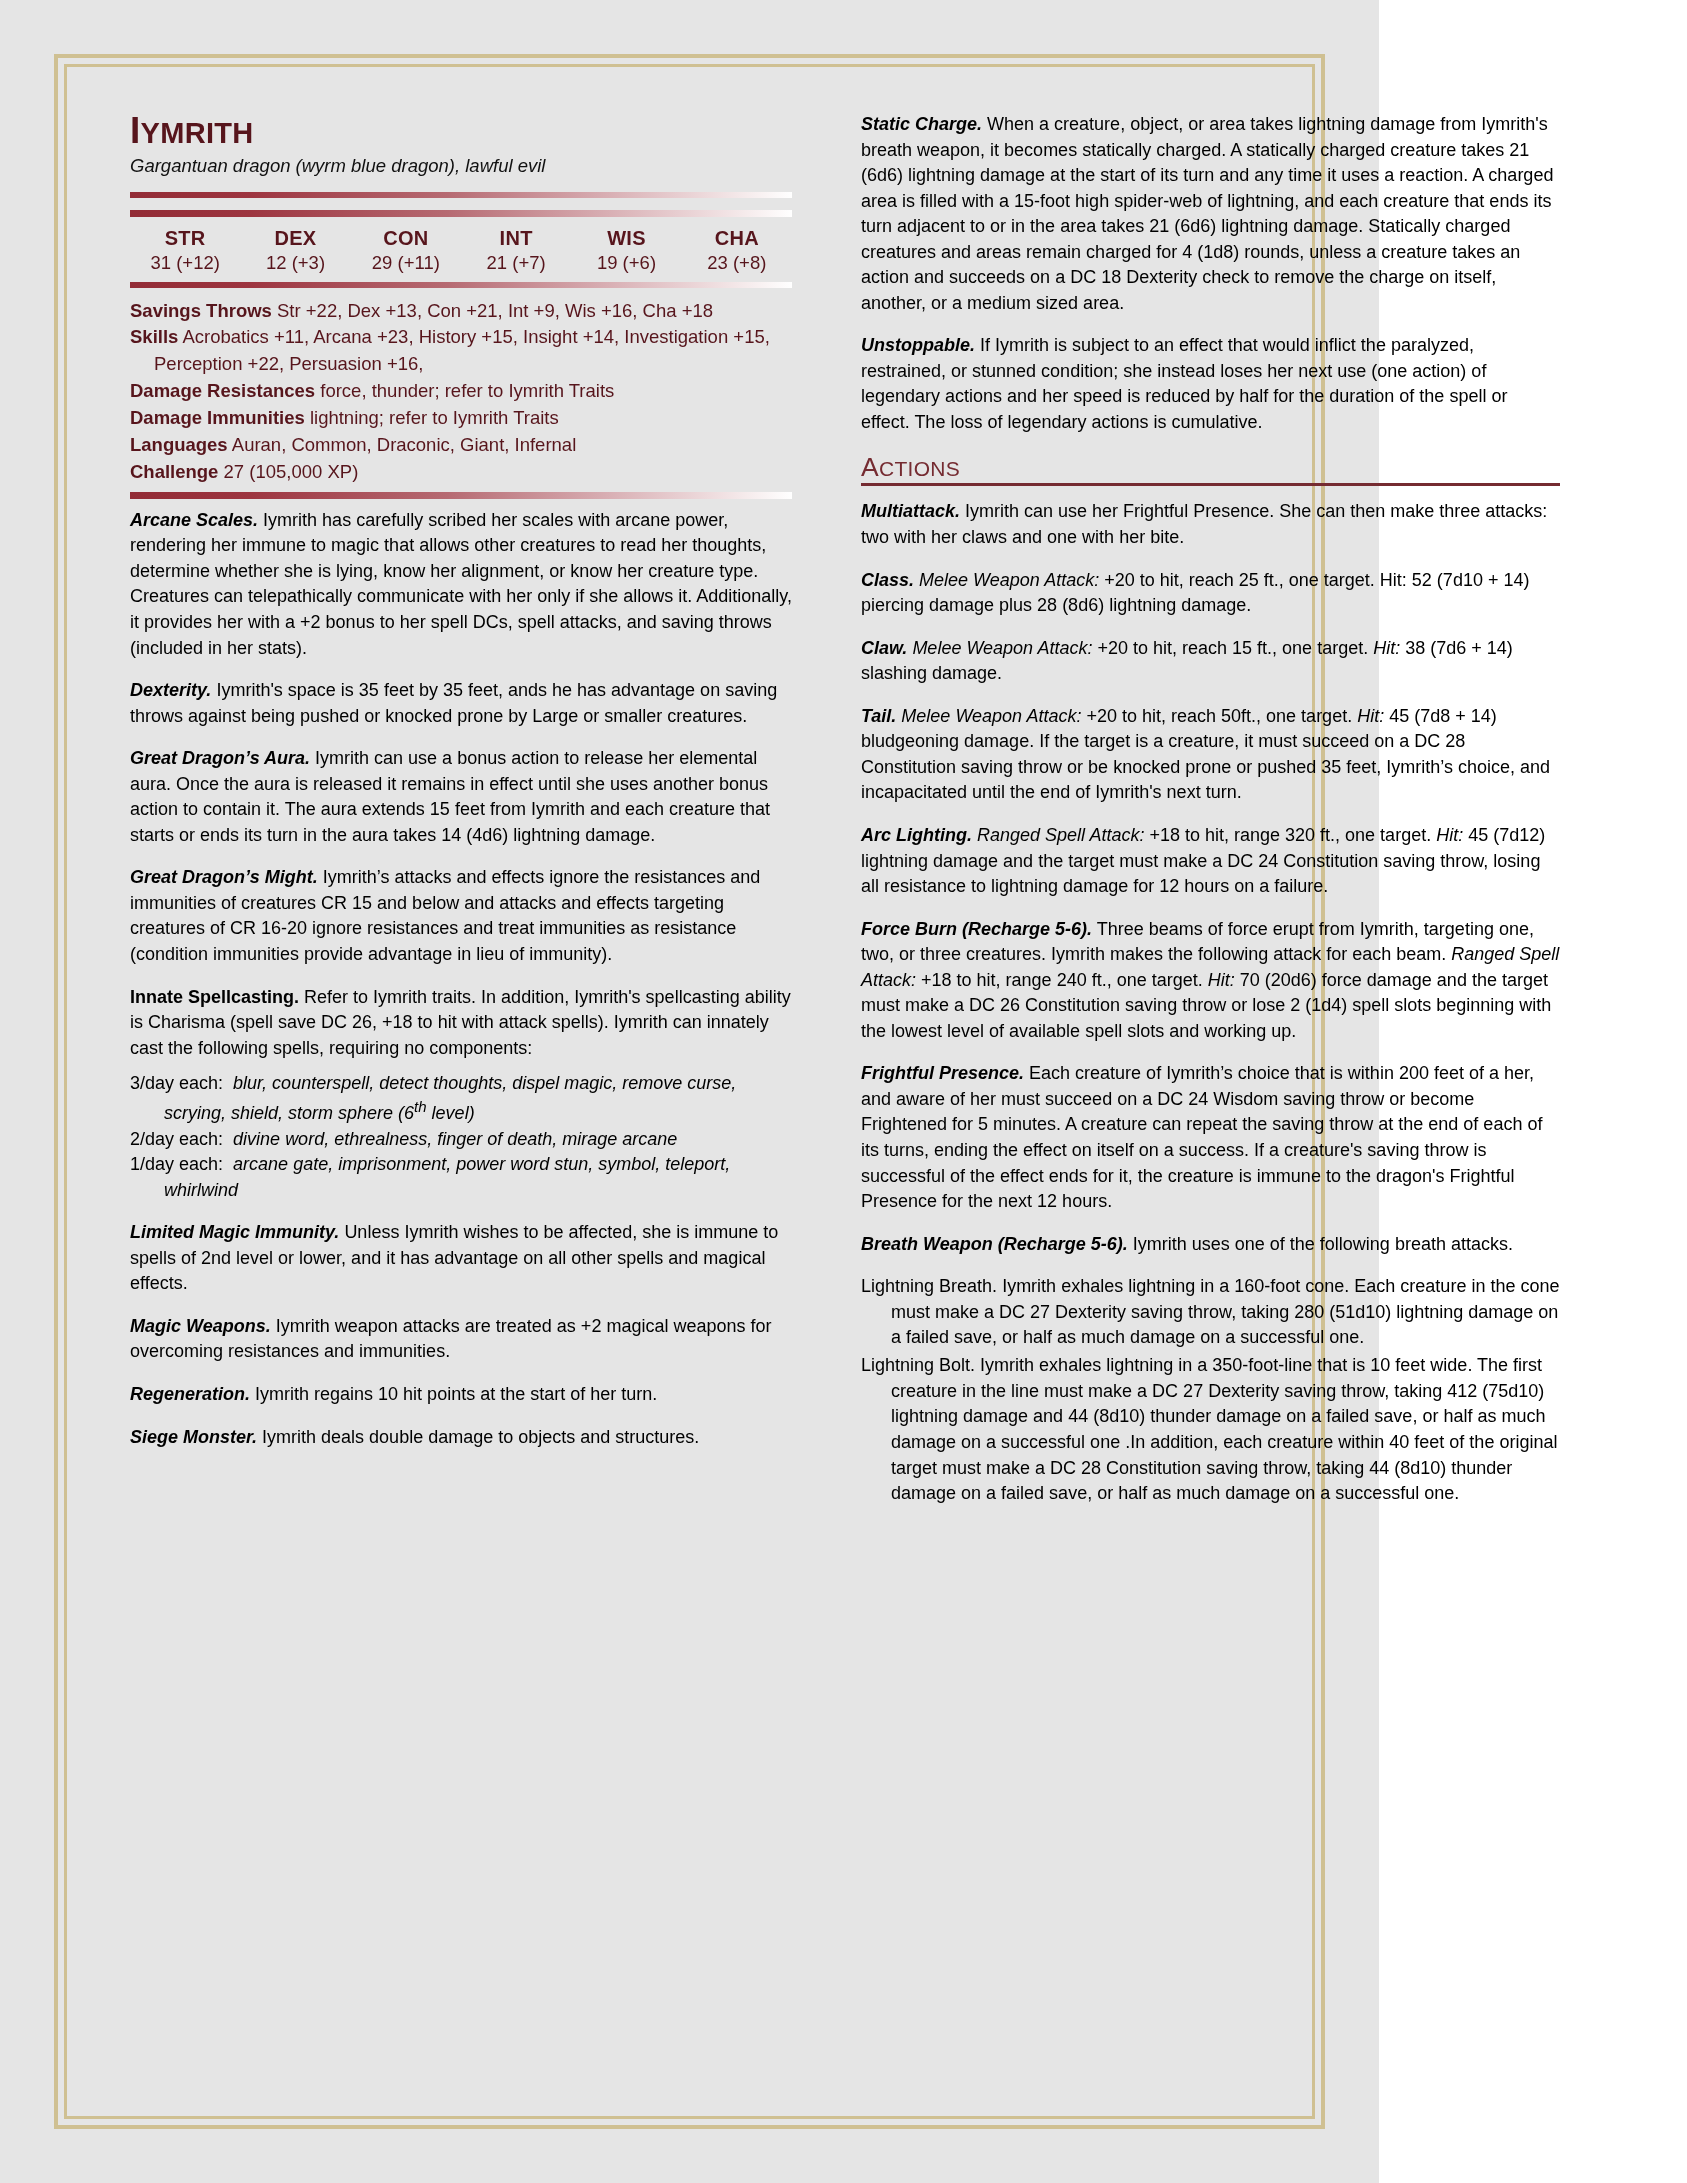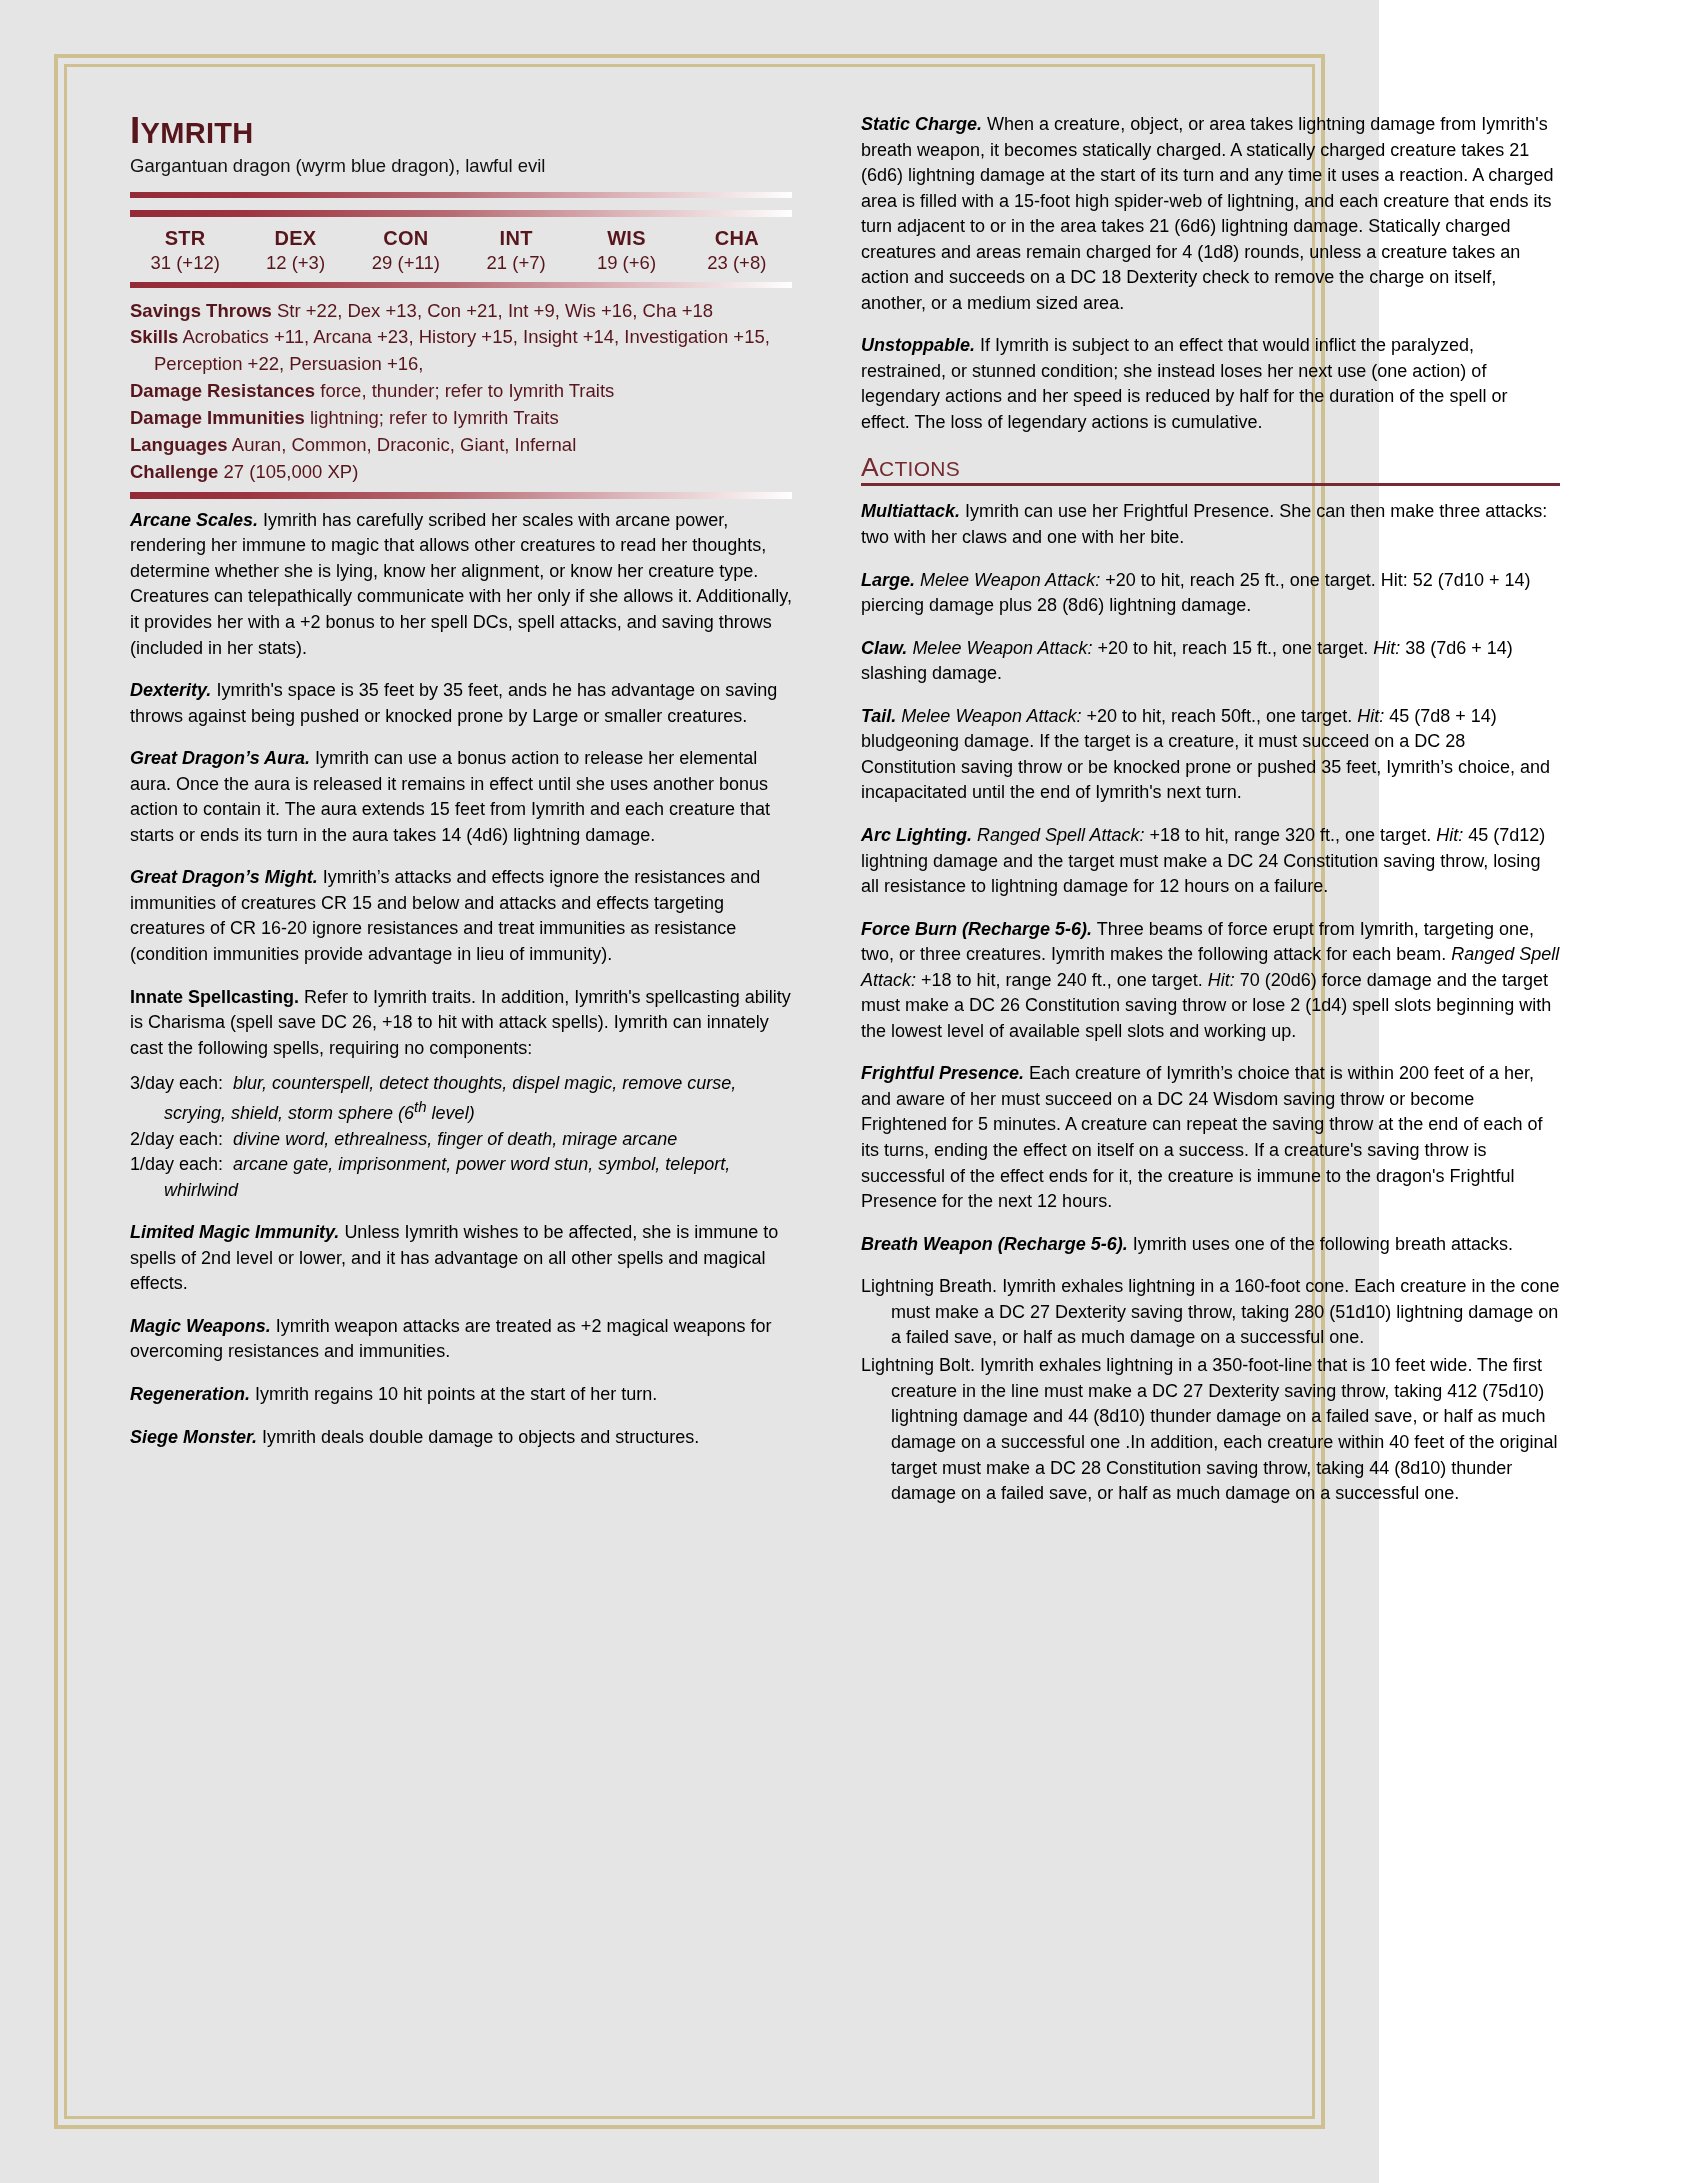--- a/index.html
+++ b/index.html
@@ -49,20 +49,21 @@
     font-size: 37px;
     font-weight: bold;
     letter-spacing: 0.3px;
     margin: 0 0 4px 0;
     line-height: 1.05;
   }
   .creature-name .cap { font-size: 37px; }
   .creature-name .smallcap { font-size: 29px; }
 
   .creature-type {
+    font-style: italic;
     font-size: 18.5px;
     color: #111;
     margin: 0 0 14.6px 0;
     line-height: 1.2;
   }
 
   .rule {
     height: 6.6px;
     width: 100%;
     background: linear-gradient(to right, #922b35 0%, #9d3540 18%, #b66a72 48%, #d8aeb3 72%, #f4e8e9 92%, #ffffff 100%);
@@ -257,21 +258,21 @@
 
       <p class="trait"><span class="nm">Static Charge.</span> <span>When a creature, object, or area takes lightning damage from Iymrith's breath weapon, it becomes statically charged. A statically charged creature takes 21 (6d6) lightning damage at the start of its turn and any time it uses a reaction.  A charged area is filled with a 15-foot high spider-web of lightning, and each creature that ends its turn adjacent to or in the area takes 21 (6d6) lightning damage.   Statically charged creatures and areas remain charged for 4 (1d8) rounds, unless a creature takes an action and succeeds on a DC 18 Dexterity check to remove the charge on itself, another, or a medium sized area.</span></p>
 
       <p class="trait"><span class="nm">Unstoppable.</span> <span>If Iymrith is subject to an effect that would inflict the paralyzed, restrained, or stunned condition; she instead loses her next use (one action) of legendary actions and her speed is reduced by half for the duration of the spell or effect. The loss of legendary actions is cumulative.</span></p>
 
       <div class="section-head"><span class="cap">A</span><span class="smallcap">CTIONS</span></div>
       <div class="section-rule"></div>
 
       <p class="trait"><span class="nm">Multiattack.</span> <span>Iymrith can use her Frightful Presence. She can then make three attacks: two with her claws and one with her bite.</span></p>
 
-      <p class="trait"><span class="nm">Large.</span> <i>Melee Weapon Attack:</i><span> +20 to hit, reach 25 ft., one target. Hit: 52 (7d10 + 14) piercing damage plus 28 (8d6) lightning damage.</span></p>
+      <p class="trait"><span class="nm">Class.</span> <i>Melee Weapon Attack:</i><span> +20 to hit, reach 25 ft., one target. Hit: 52 (7d10 + 14) piercing damage plus 28 (8d6) lightning damage.</span></p>
 
       <p class="trait"><span class="nm">Claw.</span> <i>Melee Weapon Attack:</i><span> +20 to hit, reach 15 ft., one target. </span><i>Hit:</i><span> 38 (7d6 + 14) slashing damage.</span></p>
 
       <p class="trait"><span class="nm">Tail.</span> <i>Melee Weapon Attack:</i><span> +20 to hit, reach 50ft., one target. </span><i>Hit:</i><span> 45 (7d8 + 14) bludgeoning damage. If the target is a creature, it must succeed on a DC 28 Constitution saving throw or be knocked prone or pushed 35 feet, Iymrith’s choice, and incapacitated until the end of Iymrith's next turn.</span></p>
 
       <p class="trait"><span class="nm">Arc Lighting.</span> <i> Ranged Spell Attack:</i><span>  +18 to hit, range 320 ft., one target.  </span><i>Hit:</i><span> 45 (7d12) lightning damage and the target must make a DC 24 Constitution saving throw, losing all resistance to lightning damage for 12 hours on a failure.</span></p>
 
       <p class="trait"><span class="nm">Force Burn (Recharge 5-6).</span><span>  Three beams of force erupt from Iymrith, targeting one, two, or three creatures.  Iymrith makes the following attack for each beam. </span><i>Ranged Spell Attack:</i><span>  +18 to hit, range 240 ft., one target.  </span><i>Hit:</i><span> 70 (20d6) force damage and the target must make a DC 26 Constitution saving throw or lose 2 (1d4) spell slots beginning with the lowest level of available spell slots and working up.</span></p>
 
       <p class="trait"><span class="nm">Frightful Presence.</span> <span>Each creature of Iymrith’s choice that is within 200 feet of a her, and aware of her must succeed on a DC 24 Wisdom saving throw or become Frightened for 5 minutes. A creature can repeat the saving throw at the end of each of its turns, ending the effect on itself on a success. If a creature's saving throw is successful of the effect ends for it, the creature is immune to the dragon's Frightful Presence for the next 12 hours.</span></p>

